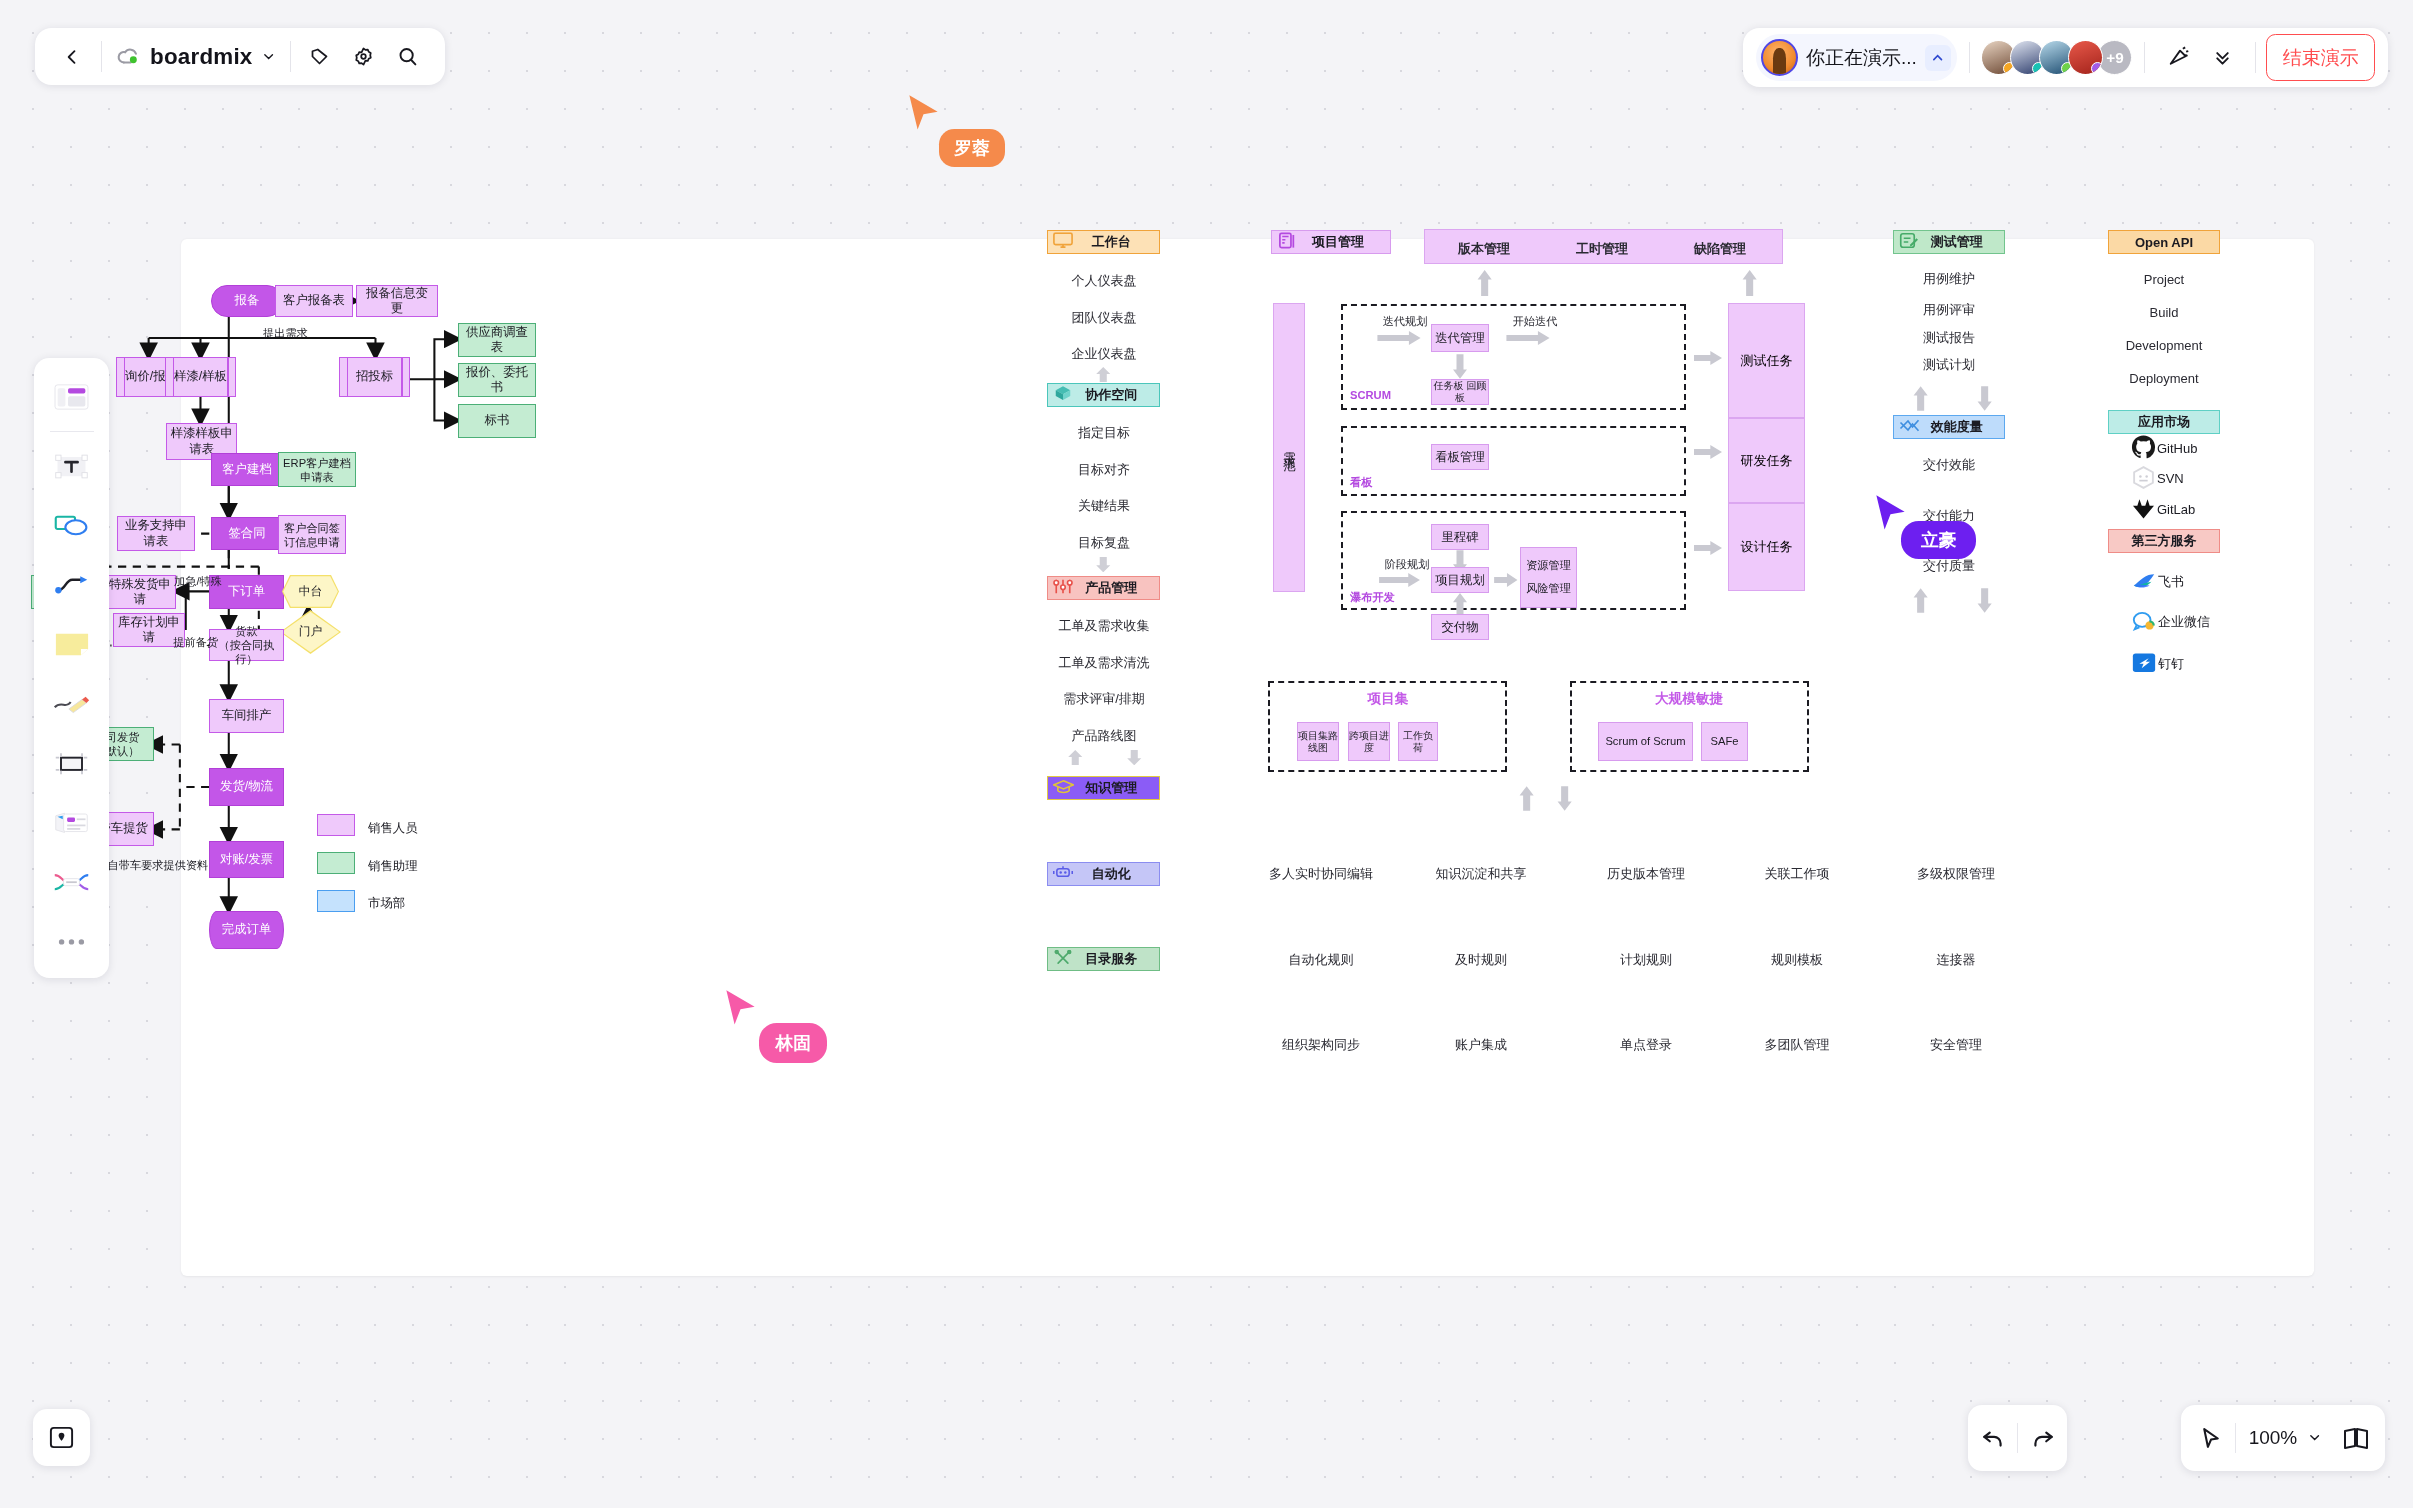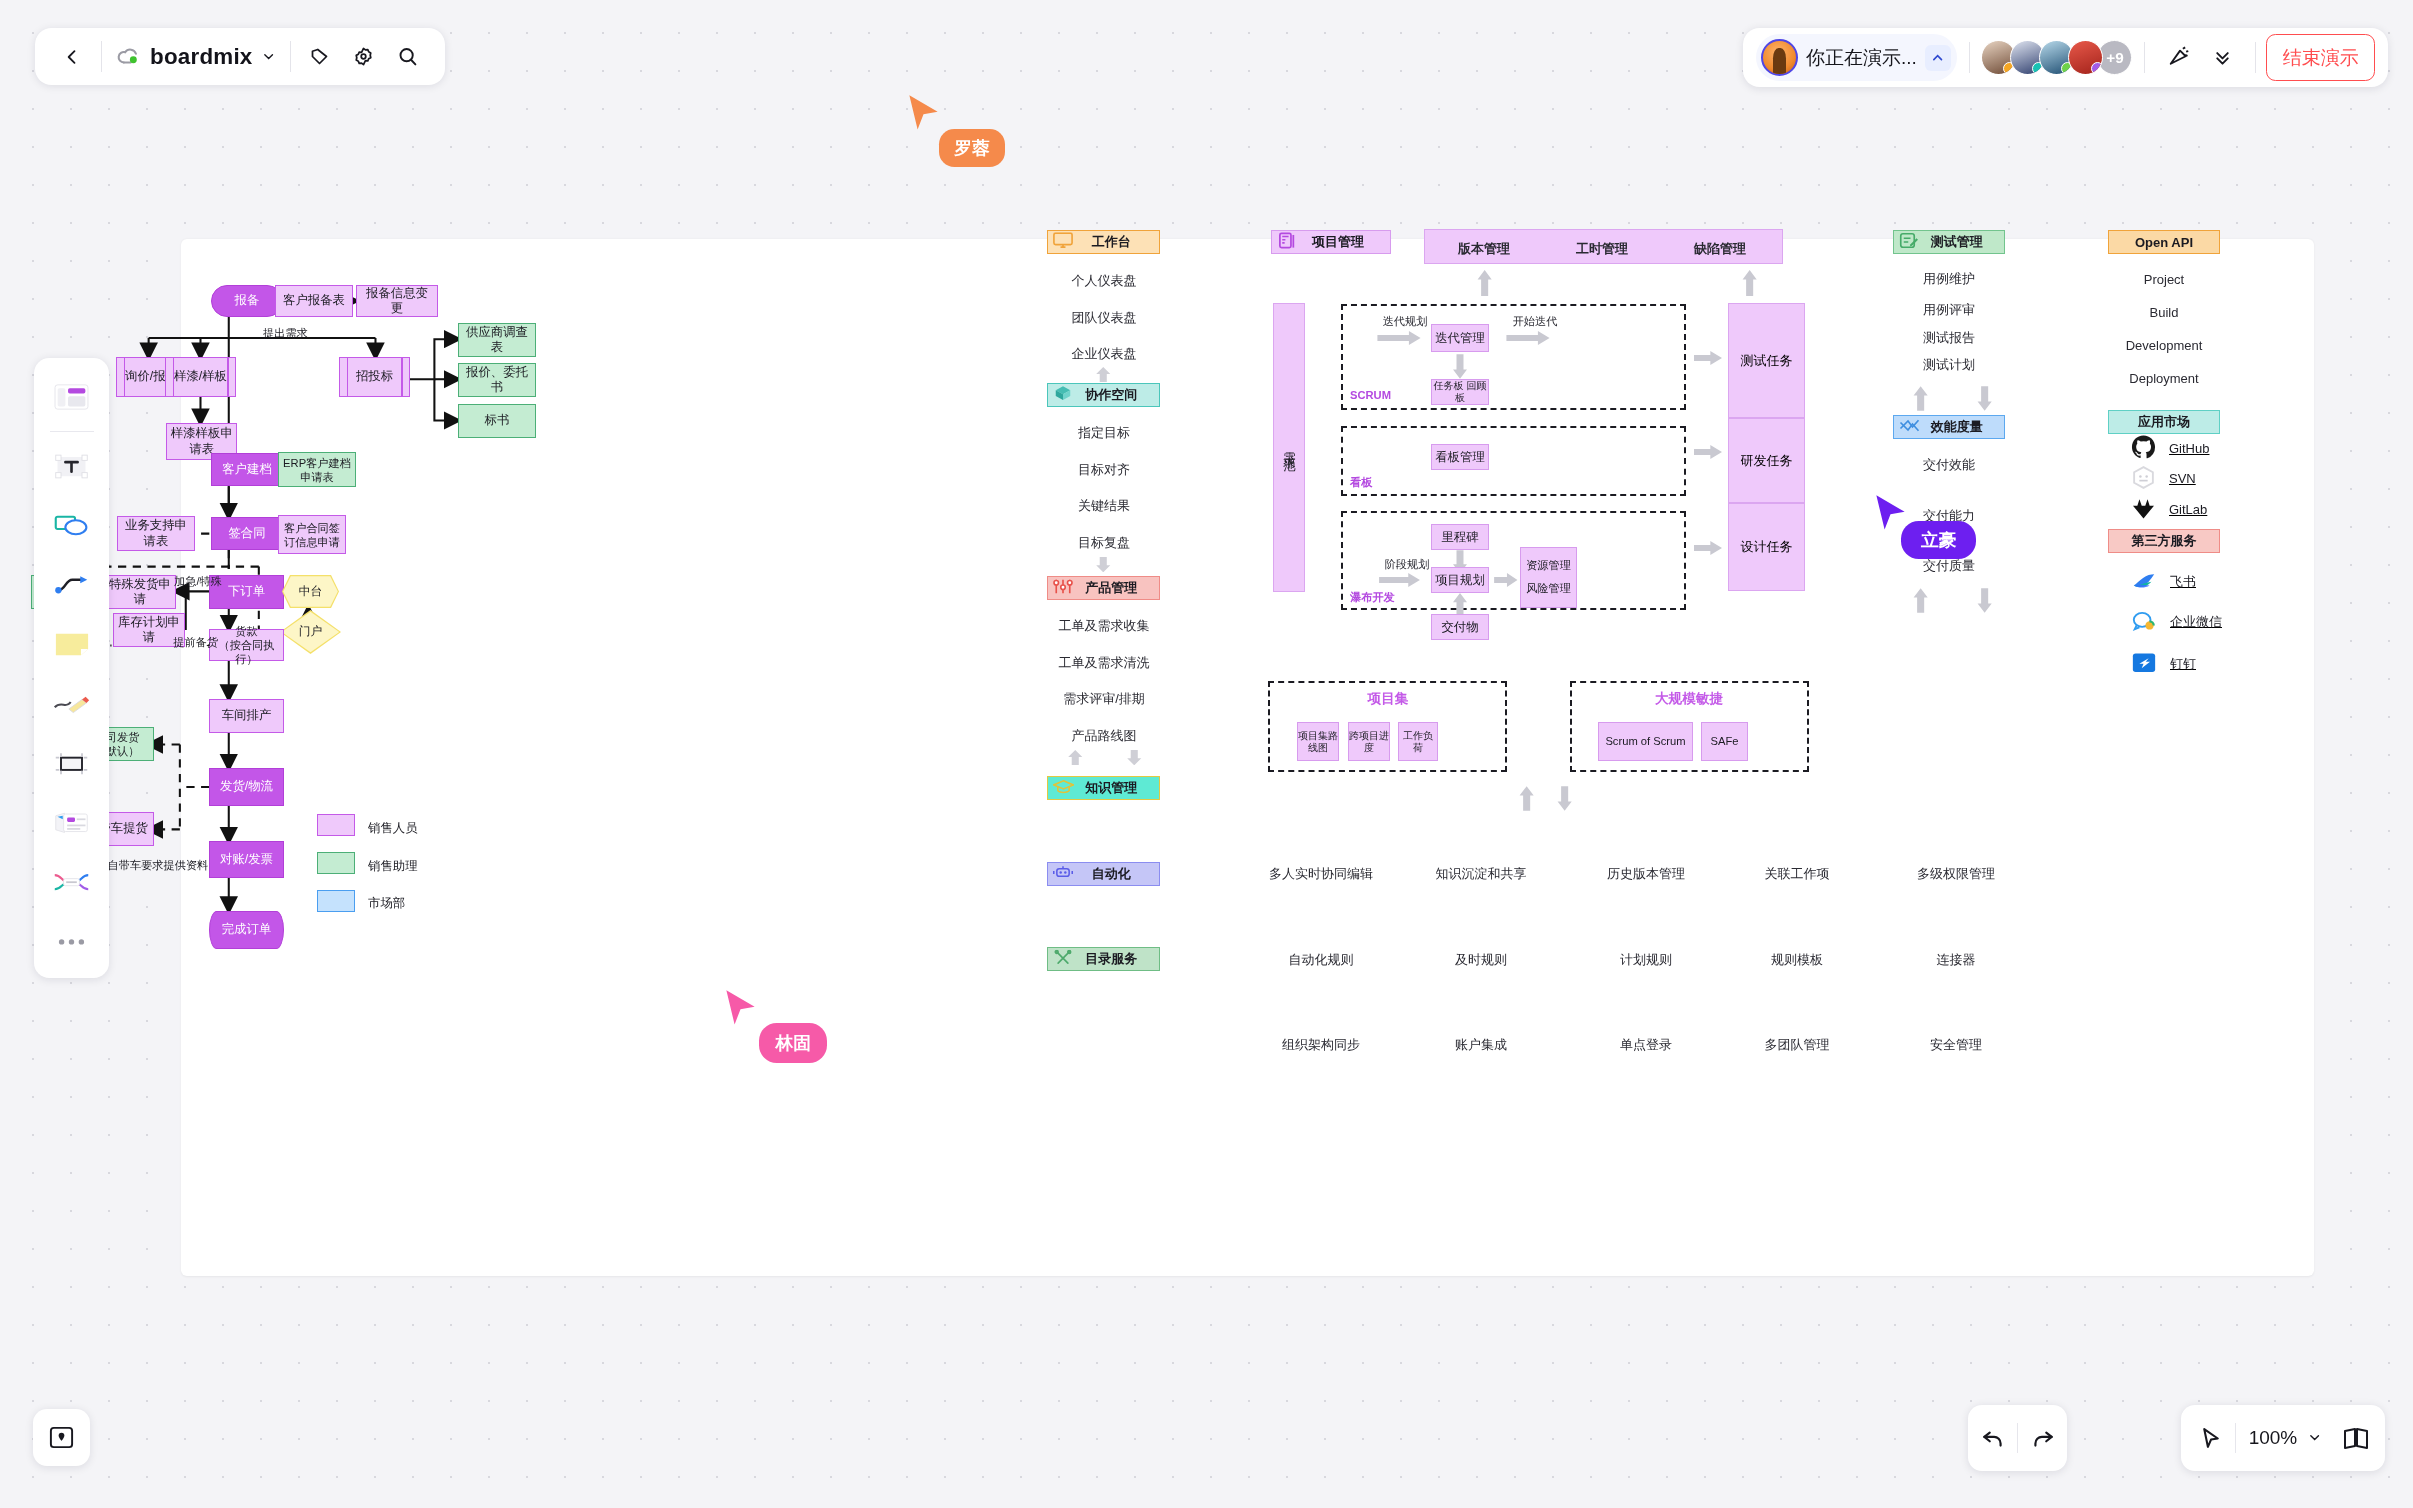--- a/index.html
+++ b/index.html
@@ -182,21 +182,21 @@
   .band {
     position: absolute; background: #efc9fb; border: 0.6px solid #dba6f0;
   }
   .dash-box {
     position: absolute; border: 2.4px dashed #1b1b22;
   }
   .dash-tag { position: absolute; font-size: 11.2px; color: #b44ae0; font-weight: 600; }
   .dash-title { position: absolute; font-size: 13.6px; color: #c45ae8; font-weight: 600;
                 transform: translateX(-50%); }
   .fat-arrow { position: absolute; }
-  .store-row { position: absolute; display: flex; align-items: center; gap: 13px; text-decoration: underline; }
+  .store-row { position: absolute; display: flex; align-items: center; gap: 1px; }
   .store-label { font-size: 13px; color: #1b1b22; }
 
   
   .cursor-wrap { position: absolute; }
   .cursor-tag {
     position: absolute; border-radius: 15.3px; color: #fff; font-size: 17.7px;
     font-weight: bold; padding: 7px 15.3px; white-space: nowrap;
   }
 </style>
 </head>
@@ -462,21 +462,21 @@
   <div class="cat-item" style="left:923px;top:415px;">工单及需求清洗</div>
   <div class="cat-item" style="left:923px;top:451px;">需求评审/排期</div>
   <div class="cat-item" style="left:923px;top:488px;">产品路线图</div>
   <svg class="fat-arrow" style="left:886px;top:511px;" width="16.5" height="15.3" viewBox="0 0 28 26">
       <path d="M14 0 L26 12 H20 V26 H8 V12 H2 Z" fill="#cfcfd6"></path>
     </svg>
   <svg class="fat-arrow" style="left:945px;top:511px;" width="16.5" height="15.3" viewBox="0 0 28 26">
       <path d="M14 26 L26 14 H20 V0 H8 V14 H2 Z" fill="#cfcfd6"></path>
     </svg>
 
-  <div class="cat-head" style="left:866px;top:537px;width:113px;background:#5eead4;border:1.2px solid #e2c942;">
+  <div class="cat-head" style="left:866px;top:537px;width:113px;background:#8b5cf6;border:1.2px solid #e2c942;">
     <span class="cat-ico">
       <svg width="21" height="15.3" viewBox="0 0 26 18">
           <path d="M13 2 L25 7 L13 12 L1 7 Z" fill="none" stroke="#e0c33a" stroke-width="2"></path>
           <path d="M6 9v5c0 1 3.2 2.5 7 2.5S20 15 20 14V9" fill="none" stroke="#e0c33a" stroke-width="2"></path>
         </svg>
     </span>
     <span style="padding-left:15.3px;">知识管理</span>
   </div>
 
   <div class="cat-head" style="left:866px;top:623px;width:113px;background:#c5c6f7;border:1.2px solid #8b8df0;">

